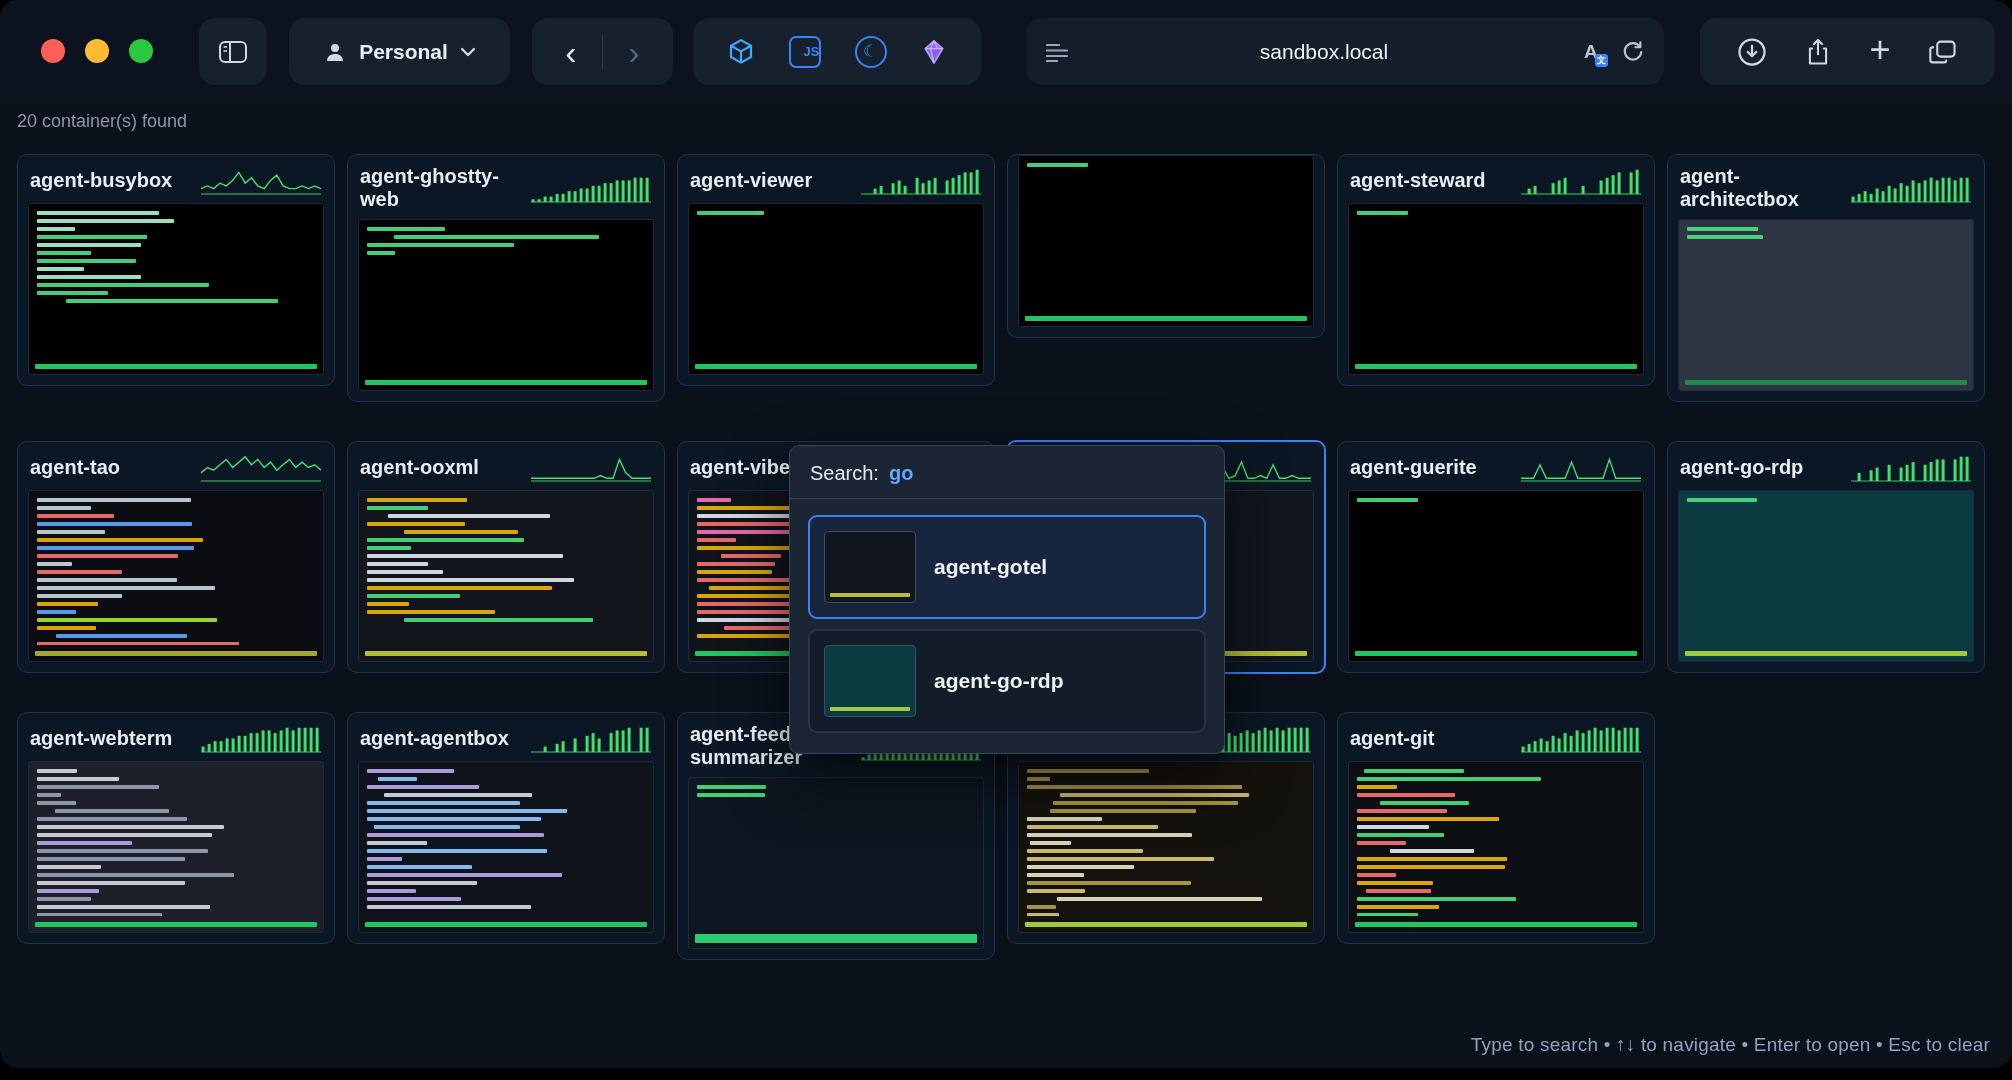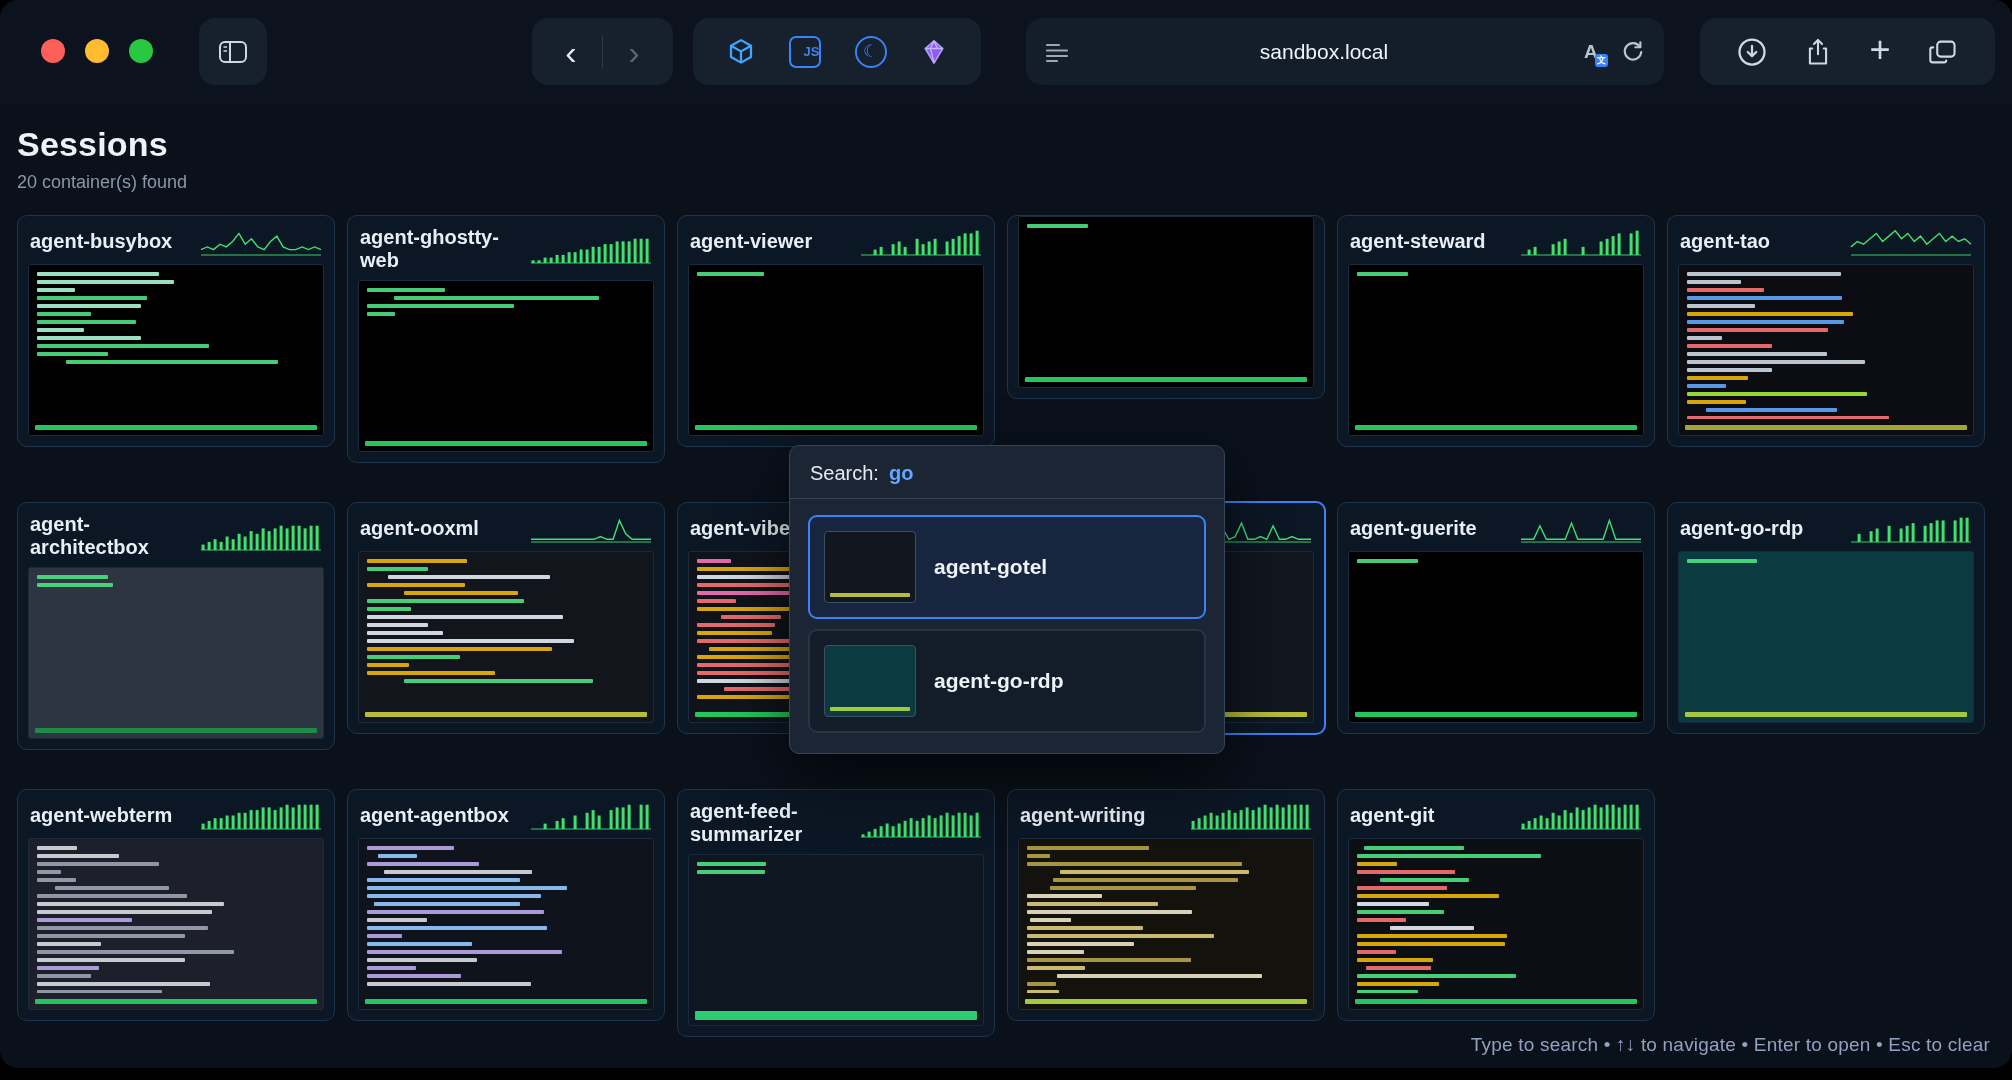--- a/index.html
+++ b/index.html
@@ -108,20 +108,34 @@
       <span>
         <svg width="30" height="26" viewBox="0 0 30 26">
           <rect x="2" y="3" width="26" height="20" rx="5" fill="none" stroke="#cfd8e3" stroke-width="2"></rect>
           <line x1="12" y1="3" x2="12" y2="23" stroke="#cfd8e3" stroke-width="2"></line>
           <line x1="5.5" y1="8" x2="9" y2="8" stroke="#cfd8e3" stroke-width="1.6"></line>
           <line x1="5.5" y1="12" x2="9" y2="12" stroke="#cfd8e3" stroke-width="1.6"></line>
         </svg>
       </span>
     </div>
 
+    <div class="pill pill-profile">
+      <span>
+        <svg width="24" height="24" viewBox="0 0 24 24">
+          <circle cx="12" cy="8" r="4" fill="#cfd8e3"></circle>
+          <path d="M4 21c0-4.4 3.6-7 8-7s8 2.6 8 7z" fill="#cfd8e3"></path>
+        </svg>
+      </span>
+      <span class="profile-label">Personal</span>
+      <span>
+        <svg width="16" height="10" viewBox="0 0 16 10">
+          <polyline points="2,2 8,8 14,2" fill="none" stroke="#cfd8e3" stroke-width="2.4" stroke-linecap="round" stroke-linejoin="round"></polyline>
+        </svg>
+      </span>
+    </div>
 
     <div class="pill pill-nav">
       <div class="nav-arrow">‹</div>
       <div class="nav-divider"></div>
       <div class="nav-arrow fwd">›</div>
     </div>
 
     <div class="pill pill-ext">
       <span class="iconbtn">
         <svg width="30" height="30" viewBox="0 0 24 24">
@@ -184,21 +198,20 @@
       <span class="iconbtn">
         <svg width="30" height="28" viewBox="0 0 26 24">
           <rect x="8" y="3" width="15" height="13" rx="3" fill="none" stroke="#cfd8e3" stroke-width="1.8"></rect>
           <path d="M4.5 8 H3.8 A1.8 1.8 0 0 0 2 9.8 V19 A2 2 0 0 0 4 21 H14 A1.8 1.8 0 0 0 15.8 19.4" fill="none" stroke="#cfd8e3" stroke-width="1.8" stroke-linecap="round"></path>
         </svg>
       </span>
     </div>
   </div>
 
   <div class="content">
-    <div class="page-title">Sessions</div>
     <div class="page-subtitle">20 container(s) found</div>
     <div class="grid" id="sessions-grid">
         <div class="card">
     <div class="card-head">
       <div class="card-title">agent-busybox</div>
       <svg class="spark" width="122" height="30" viewBox="0 0 120 30">
               <line x1="0" y1="29" x2="120" y2="29" stroke="#3fe26f" stroke-width="1" opacity="0.9"></line>
               <polyline points="0.0,23.6 6.3,20.9 12.6,23.6 18.9,18.2 25.3,20.9 31.6,15.5 37.9,7.4 44.2,18.2 50.5,12.8 56.8,20.9 63.2,23.6 69.5,15.5 75.8,10.1 82.1,20.9 88.4,23.6 94.7,23.6 101.1,20.9 107.4,23.6 113.7,20.9 120.0,23.6" fill="none" stroke="#3fe26f" stroke-width="1.4"></polyline>
             </svg>
     </div>
@@ -315,20 +328,55 @@
     </div>
     <div class="thumb" style="background: rgb(0, 0, 0);">
       <div class="thumb-lines">
               <div class="tline" style="width: 18.3%; background: rgb(74, 222, 128);"></div>
             </div>
       <div class="thumb-bar" style="background: rgb(34, 197, 94);"></div>
     </div>
   </div>
         <div class="card">
     <div class="card-head">
+      <div class="card-title">agent-architectbox</div>
+      <svg class="spark" width="122" height="30" viewBox="0 0 120 30">
+              <line x1="0" y1="29" x2="120" y2="29" stroke="#3fe26f" stroke-width="1" opacity="0.9"></line>
+              <rect x="0.6" y="23.6" width="3.0" height="5.4" fill="#3fe26f"></rect>
+              <rect x="6.6" y="20.9" width="3.0" height="8.1" fill="#3fe26f"></rect>
+              <rect x="12.6" y="18.2" width="3.0" height="10.8" fill="#3fe26f"></rect>
+              <rect x="18.6" y="20.9" width="3.0" height="8.1" fill="#3fe26f"></rect>
+              <rect x="24.6" y="15.5" width="3.0" height="13.5" fill="#3fe26f"></rect>
+              <rect x="30.6" y="18.2" width="3.0" height="10.8" fill="#3fe26f"></rect>
+              <rect x="36.6" y="12.8" width="3.0" height="16.2" fill="#3fe26f"></rect>
+              <rect x="42.6" y="15.5" width="3.0" height="13.5" fill="#3fe26f"></rect>
+              <rect x="48.6" y="10.1" width="3.0" height="18.9" fill="#3fe26f"></rect>
+              <rect x="54.6" y="12.8" width="3.0" height="16.2" fill="#3fe26f"></rect>
+              <rect x="60.6" y="7.4" width="3.0" height="21.6" fill="#3fe26f"></rect>
+              <rect x="66.6" y="10.1" width="3.0" height="18.9" fill="#3fe26f"></rect>
+              <rect x="72.6" y="7.4" width="3.0" height="21.6" fill="#3fe26f"></rect>
+              <rect x="78.6" y="4.7" width="3.0" height="24.3" fill="#3fe26f"></rect>
+              <rect x="84.6" y="7.4" width="3.0" height="21.6" fill="#3fe26f"></rect>
+              <rect x="90.6" y="4.7" width="3.0" height="24.3" fill="#3fe26f"></rect>
+              <rect x="96.6" y="4.7" width="3.0" height="24.3" fill="#3fe26f"></rect>
+              <rect x="102.6" y="7.4" width="3.0" height="21.6" fill="#3fe26f"></rect>
+              <rect x="108.6" y="4.7" width="3.0" height="24.3" fill="#3fe26f"></rect>
+              <rect x="114.6" y="4.7" width="3.0" height="24.3" fill="#3fe26f"></rect>
+            </svg>
+    </div>
+    <div class="thumb" style="background: rgb(46, 53, 66);">
+      <div class="thumb-lines">
+              <div class="tline" style="width: 25.4%; background: rgb(74, 222, 128);"></div>
+              <div class="tline" style="width: 27.5%; background: rgb(74, 222, 128);"></div>
+            </div>
+      <div class="thumb-bar" style="background: rgb(31, 138, 70);"></div>
+    </div>
+  </div>
+        <div class="card">
+    <div class="card-head">
       <div class="card-title">agent-tao</div>
       <svg class="spark" width="122" height="30" viewBox="0 0 120 30">
               <line x1="0" y1="29" x2="120" y2="29" stroke="#3fe26f" stroke-width="1" opacity="0.9"></line>
               <polyline points="0.0,20.9 6.3,15.5 12.6,18.2 18.9,12.8 25.3,7.4 31.6,15.5 37.9,10.1 44.2,4.7 50.5,12.8 56.8,7.4 63.2,15.5 69.5,10.1 75.8,18.2 82.1,12.8 88.4,7.4 94.7,15.5 101.1,10.1 107.4,15.5 113.7,12.8 120.0,18.2" fill="none" stroke="#3fe26f" stroke-width="1.4"></polyline>
             </svg>
     </div>
     <div class="thumb" style="background: rgb(11, 13, 18);">
       <div class="thumb-lines">
               <div class="tline" style="width: 55.4%; background: rgb(203, 213, 225);"></div>
               <div class="tline" style="width: 19.6%; background: rgb(203, 213, 225);"></div>
@@ -348,55 +396,20 @@
               <div class="tline" style="width: 64.8%; background: rgb(163, 230, 53);"></div>
               <div class="tline" style="width: 21.1%; background: rgb(234, 179, 8);"></div>
               <div class="tline" style="width: 47.2%; background: rgb(96, 165, 250); margin-left: 6.7%;"></div>
               <div class="tline" style="width: 72.5%; background: rgb(248, 113, 113);"></div>
             </div>
       <div class="thumb-bar" style="background: rgb(163, 166, 53);"></div>
     </div>
   </div>
         <div class="card">
     <div class="card-head">
-      <div class="card-title">agent-architectbox</div>
-      <svg class="spark" width="122" height="30" viewBox="0 0 120 30">
-              <line x1="0" y1="29" x2="120" y2="29" stroke="#3fe26f" stroke-width="1" opacity="0.9"></line>
-              <rect x="0.6" y="23.6" width="3.0" height="5.4" fill="#3fe26f"></rect>
-              <rect x="6.6" y="20.9" width="3.0" height="8.1" fill="#3fe26f"></rect>
-              <rect x="12.6" y="18.2" width="3.0" height="10.8" fill="#3fe26f"></rect>
-              <rect x="18.6" y="20.9" width="3.0" height="8.1" fill="#3fe26f"></rect>
-              <rect x="24.6" y="15.5" width="3.0" height="13.5" fill="#3fe26f"></rect>
-              <rect x="30.6" y="18.2" width="3.0" height="10.8" fill="#3fe26f"></rect>
-              <rect x="36.6" y="12.8" width="3.0" height="16.2" fill="#3fe26f"></rect>
-              <rect x="42.6" y="15.5" width="3.0" height="13.5" fill="#3fe26f"></rect>
-              <rect x="48.6" y="10.1" width="3.0" height="18.9" fill="#3fe26f"></rect>
-              <rect x="54.6" y="12.8" width="3.0" height="16.2" fill="#3fe26f"></rect>
-              <rect x="60.6" y="7.4" width="3.0" height="21.6" fill="#3fe26f"></rect>
-              <rect x="66.6" y="10.1" width="3.0" height="18.9" fill="#3fe26f"></rect>
-              <rect x="72.6" y="7.4" width="3.0" height="21.6" fill="#3fe26f"></rect>
-              <rect x="78.6" y="4.7" width="3.0" height="24.3" fill="#3fe26f"></rect>
-              <rect x="84.6" y="7.4" width="3.0" height="21.6" fill="#3fe26f"></rect>
-              <rect x="90.6" y="4.7" width="3.0" height="24.3" fill="#3fe26f"></rect>
-              <rect x="96.6" y="4.7" width="3.0" height="24.3" fill="#3fe26f"></rect>
-              <rect x="102.6" y="7.4" width="3.0" height="21.6" fill="#3fe26f"></rect>
-              <rect x="108.6" y="4.7" width="3.0" height="24.3" fill="#3fe26f"></rect>
-              <rect x="114.6" y="4.7" width="3.0" height="24.3" fill="#3fe26f"></rect>
-            </svg>
-    </div>
-    <div class="thumb" style="background: rgb(46, 53, 66);">
-      <div class="thumb-lines">
-              <div class="tline" style="width: 25.4%; background: rgb(74, 222, 128);"></div>
-              <div class="tline" style="width: 27.5%; background: rgb(74, 222, 128);"></div>
-            </div>
-      <div class="thumb-bar" style="background: rgb(31, 138, 70);"></div>
-    </div>
-  </div>
-        <div class="card">
-    <div class="card-head">
       <div class="card-title">agent-ooxml</div>
       <svg class="spark" width="122" height="30" viewBox="0 0 120 30">
               <line x1="0" y1="29" x2="120" y2="29" stroke="#3fe26f" stroke-width="1" opacity="0.9"></line>
               <polyline points="0.0,26.3 6.3,26.3 12.6,26.3 18.9,26.3 25.3,26.3 31.6,26.3 37.9,26.3 44.2,26.3 50.5,26.3 56.8,26.3 63.2,26.3 69.5,23.6 75.8,26.3 82.1,26.3 88.4,7.4 94.7,20.9 101.1,26.3 107.4,26.3 113.7,26.3 120.0,26.3" fill="none" stroke="#3fe26f" stroke-width="1.4"></polyline>
             </svg>
     </div>
     <div class="thumb" style="background: rgb(18, 21, 28);">
       <div class="thumb-lines">
               <div class="tline" style="width: 35.9%; background: rgb(234, 179, 8);"></div>
               <div class="tline" style="width: 21.9%; background: rgb(74, 222, 128);"></div>

